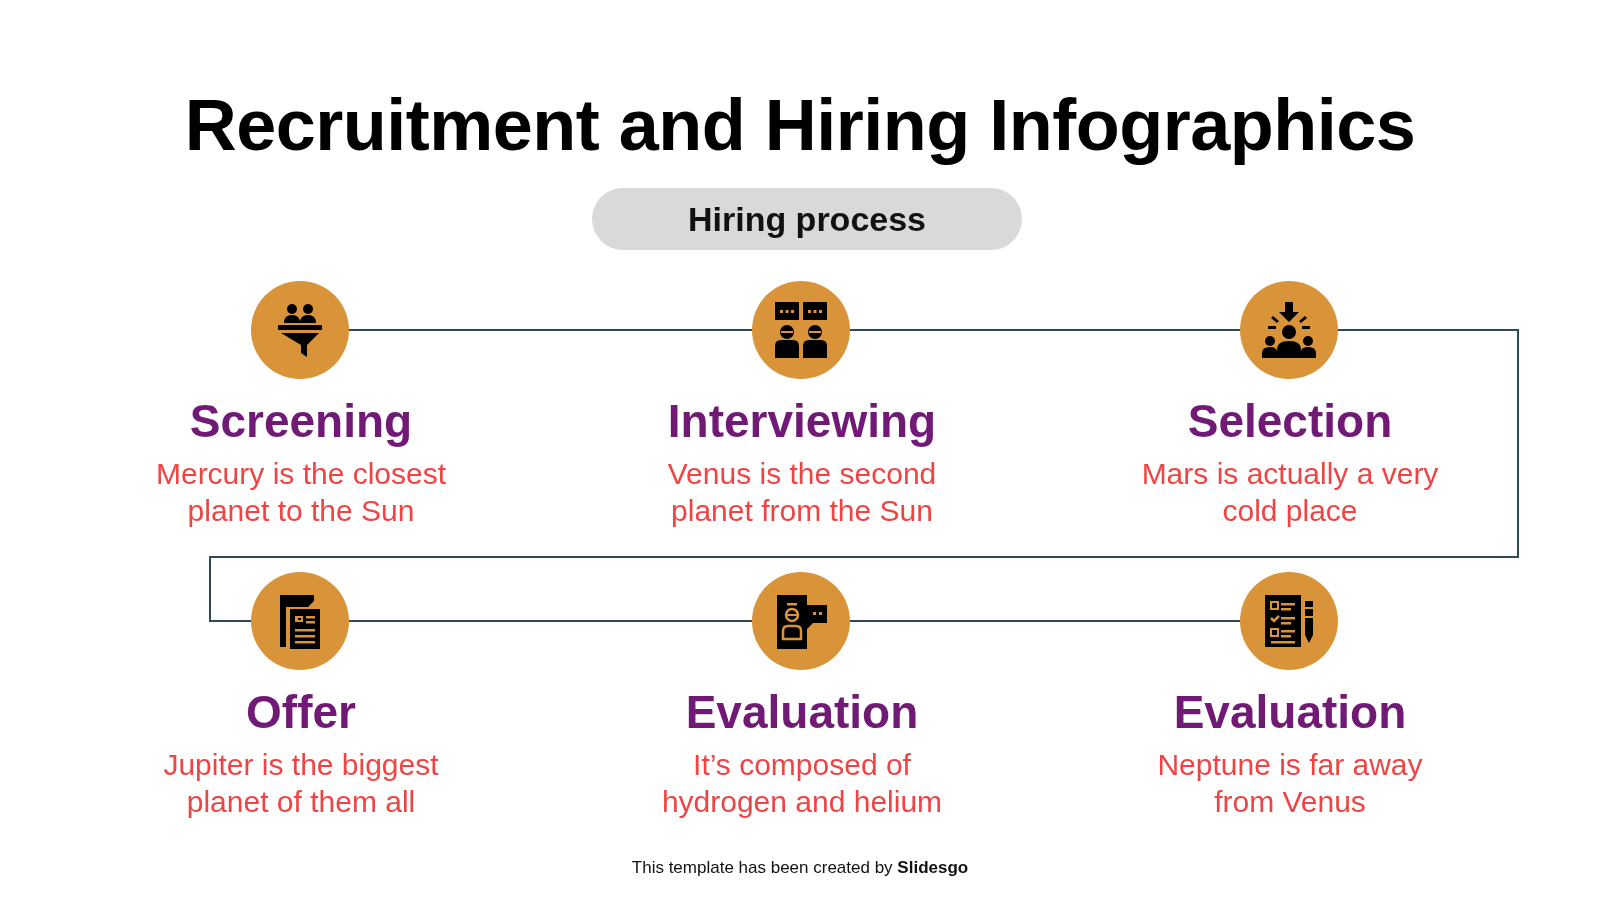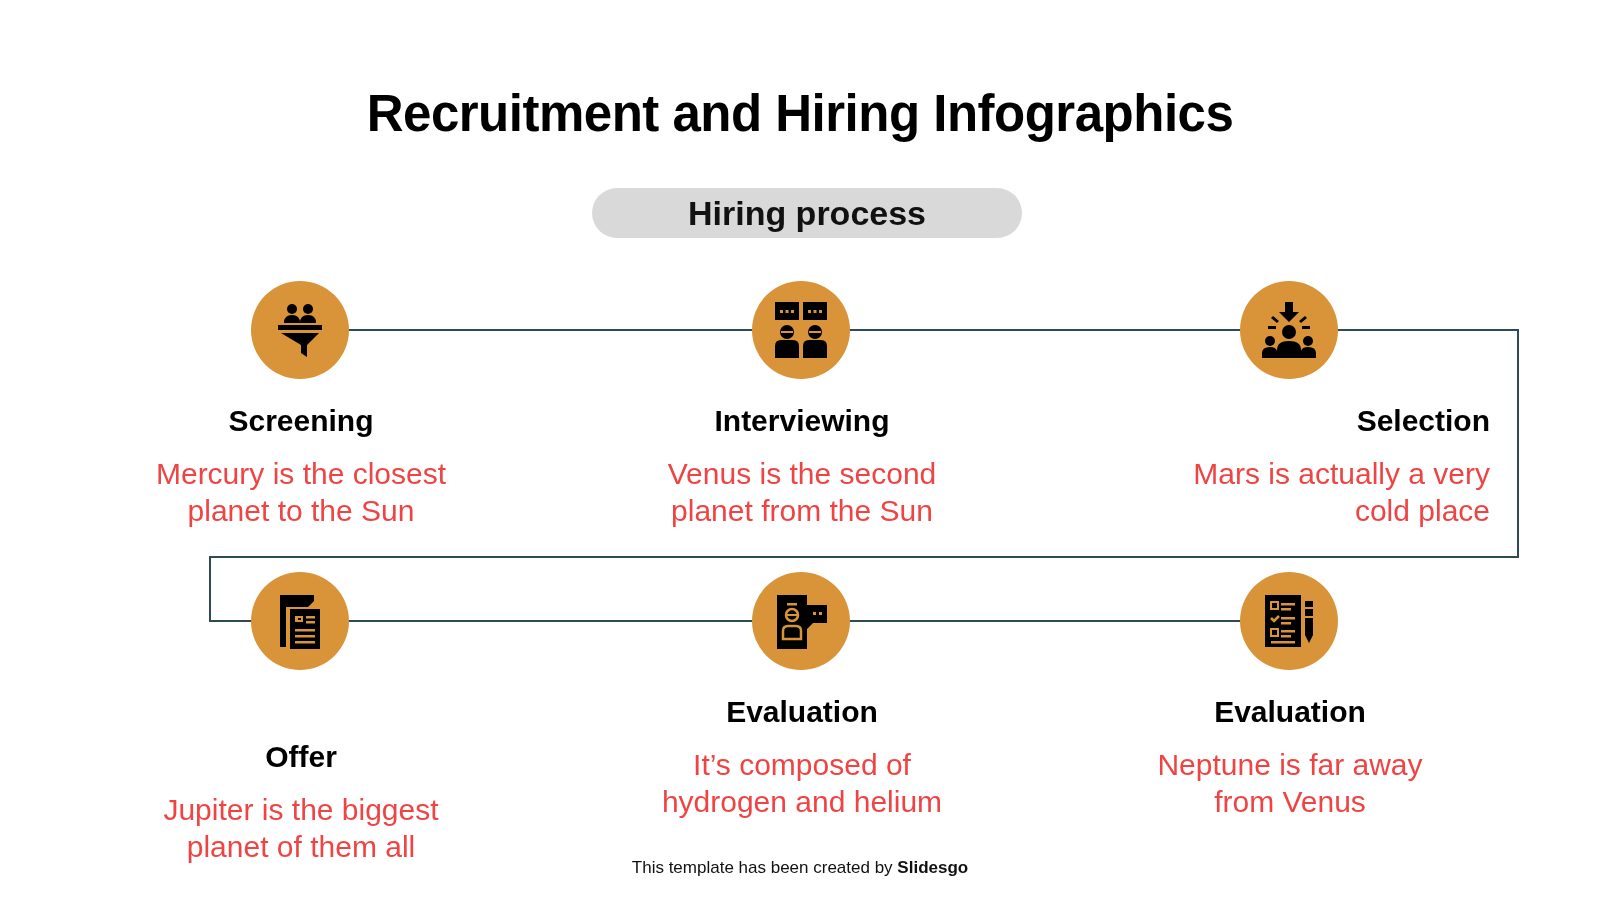--- a/index.html
+++ b/index.html
@@ -1,28 +1,28 @@
 <!DOCTYPE html>
 <html><head>
   <meta charset="utf-8">
   <style>
     html, body { margin:0; padding:0; background:#ffffff; }
     body { width:1600px; height:900px; position:relative; overflow:hidden;
            font-family:"Liberation Sans", "DejaVu Sans", sans-serif; color:#191919; }
     .title { position:absolute; left:0; top:84px; width:1600px; text-align:center;
-             font-size:51px; font-weight:700; letter-spacing:-0.5px; color:#000; }
-    .pill { position:absolute; left:592px; top:188px; width:430px; height:50px;
+             font-size:72px; font-weight:700; letter-spacing:-0.5px; color:#000; }
+    .pill { position:absolute; left:592px; top:188px; width:430px; height:62px;
             border-radius:31px; background:#d9d9d9; display:flex; align-items:center;
             justify-content:center; font-size:34px; font-weight:700; color:#111; }
     svg.connectors { position:absolute; left:0; top:0; width:1600px; height:900px; }
     .step { position:absolute; width:400px; text-align:center; }
     .circle { position:absolute; width:98px; height:98px; border-radius:50%;
               background:#d9943a; display:flex; align-items:center; justify-content:center; }
     .circle svg { width:60px; height:60px; }
-    .step-title { font-size:30px; font-weight:700; color:#000000; line-height:40px; }
+    .step-title { font-size:46px; font-weight:700; color:#701a75; line-height:40px; }
     .step-desc { margin-top:14px; font-size:30px; line-height:37px; color:#ef4444; }
     .footer { position:absolute; left:0; top:858px; width:1600px; text-align:center; font-size:17px; color:#111; }
     .footer b { font-weight:700; }
   </style>
 </head>
 <body>
 
 <div class="title">Recruitment and Hiring Infographics</div>
 <div class="pill">
   <span>Hiring process</span>
@@ -80,42 +80,42 @@
     <rect x="9" y="26" width="8" height="3" fill="#000"></rect>
       <rect x="43" y="26" width="8" height="3" fill="#000"></rect>
     <path d="M14 16 l6 5 l-2 2 l-6 -5z M46 16 l-6 5 l2 2 l6 -5z" fill="#000"></path>
     <circle cx="30" cy="32" r="7" fill="#000"></circle>
     <path d="M18 58 v-8 q0-9 12-9 q12 0 12 9 v8z" fill="#000"></path>
     <circle cx="11" cy="41" r="5" fill="#000"></circle>
       <circle cx="49" cy="41" r="5" fill="#000"></circle>
     <path d="M3 58 v-5 q0-6 8-6 q6 0 7 4 v7z M57 58 v-5 q0-6 -8-6 q-6 0 -7 4 v7z" fill="#000"></path>
   </svg>
 </div>
-<div class="step" style="left:1090px;top:401px;text-align:right;">
+<div class="step" style="left:1090px;top:401px;">
   <div class="step-title">Selection</div>
   <div class="step-desc">
     <div>Mars is actually a very</div>
     <div>cold place</div>
   </div>
 </div>
 
 <div class="circle" style="left:251px;top:572px;">
   <svg viewBox="0 0 60 60">
     <path d="M10 4 h34 v6 l-6 6 h-22 v40 h-6z" fill="#000"></path>
     <rect x="20" y="18" width="30" height="40" fill="#000"></rect>
     <rect x="25" y="25" width="8" height="6" fill="#d9943a"></rect>
       <rect x="28" y="27" width="3" height="2" fill="#000"></rect>
     <rect x="36" y="25" width="9" height="2.5" fill="#d9943a"></rect>
       <rect x="36" y="30" width="9" height="2.5" fill="#d9943a"></rect>
     <rect x="25" y="38" width="20" height="2.5" fill="#d9943a"></rect>
       <rect x="25" y="44" width="20" height="2.5" fill="#d9943a"></rect>
       <rect x="25" y="50" width="20" height="2.5" fill="#d9943a"></rect>
   </svg>
 </div>
-<div class="step" style="left:101px;top:692px;margin-top:45px;">
+<div class="step" style="left:101px;top:692px;">
   <div class="step-title">Offer</div>
   <div class="step-desc">
     <div>Jupiter is the biggest</div>
     <div>planet of them all</div>
   </div>
 </div>
 
 <div class="circle" style="left:752px;top:572px;">
   <svg viewBox="0 0 60 60">
     <rect x="6" y="4" width="30" height="54" fill="#000"></rect>

